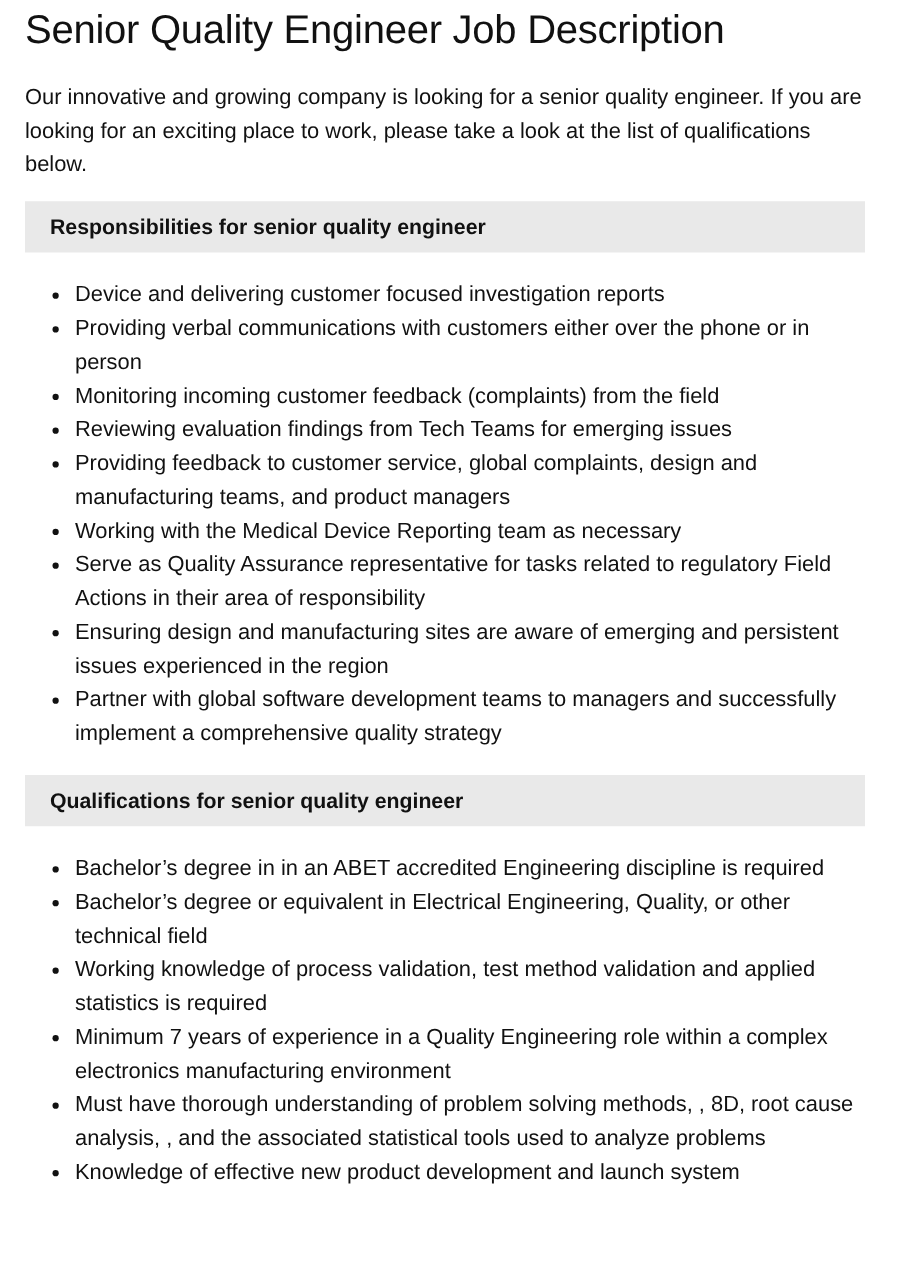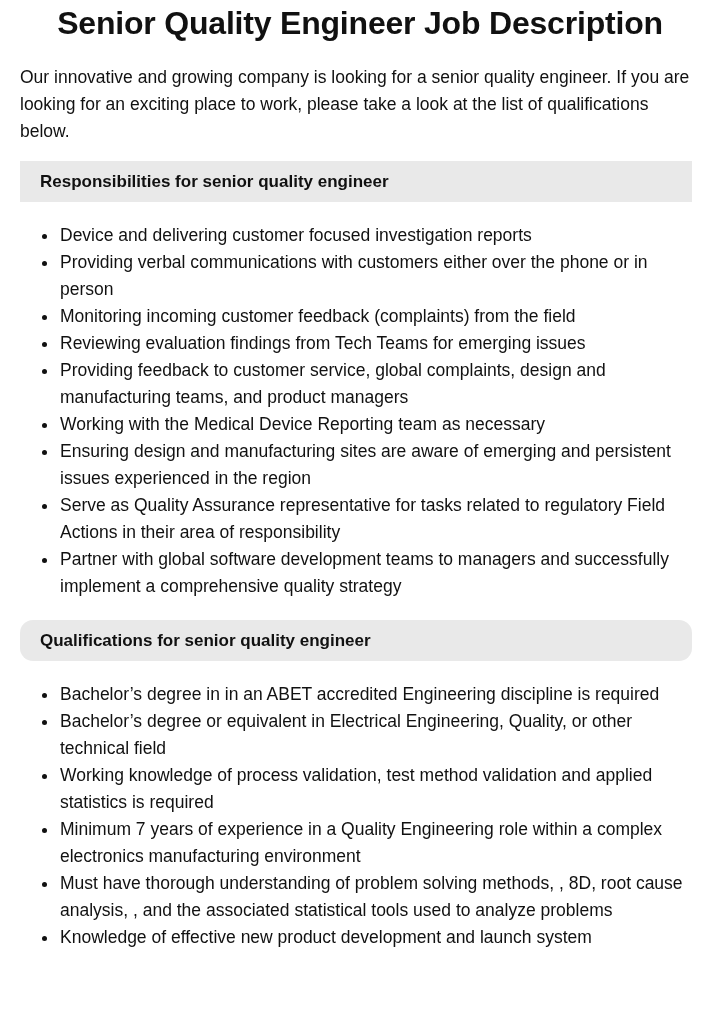--- a/index.html
+++ b/index.html
@@ -4,35 +4,35 @@
 <style>
   html, body { margin: 0; padding: 0; background: #ffffff; }
   body {
     width: 720px; height: 1030px; overflow: hidden;
     font-family: "Liberation Sans", sans-serif;
     color: #111111;
   }
   .page { padding: 0 20px 0 20px; }
   h1 {
     margin: 0; padding-top: 3px;
-    font-size: 32px; font-weight: bold; text-align: center;
+    font-size: 32px; font-weight: normal; 
     line-height: 40px; letter-spacing: -0.2px;
   }
   .intro {
     margin: 21px 0 0 0;
     font-size: 17.5px; line-height: 27px;
   }
   .section-bar {
     background: #e9e9e9;
     height: 41px; line-height: 41px;
     padding-left: 20px; margin-right: 8px;
     font-size: 17px; font-weight: bold;
   }
   .sec1 { margin-top: 16px; }
-  .sec2 { margin-top: 20px; border-radius: 13px; }
+  .sec2 { margin-top: 20px; }
   ul {
     margin: 0; padding: 0 0 0 40px;
     list-style: none;
   }
   ul.resp { margin-top: 20px; }
   ul.qual { margin-top: 20px; }
   li {
     position: relative;
     font-size: 17.5px; line-height: 27px;
   }
@@ -49,22 +49,22 @@
   <p class="intro">Our innovative and growing company is looking for a senior quality engineer. If you are looking for an exciting place to work, please take a look at the list of qualifications below.</p>
 
   <div class="section-bar sec1">Responsibilities for senior quality engineer</div>
   <ul class="resp">
     <li>Device and delivering customer focused investigation reports</li>
     <li>Providing verbal communications with customers either over the phone or in person</li>
     <li>Monitoring incoming customer feedback (complaints) from the field</li>
     <li>Reviewing evaluation findings from Tech Teams for emerging issues</li>
     <li>Providing feedback to customer service, global complaints, design and manufacturing teams, and product managers</li>
     <li>Working with the Medical Device Reporting team as necessary</li>
+    <li>Serve as Quality Assurance representative for tasks related to regulatory Field Actions in their area of responsibility</li>
     <li>Ensuring design and manufacturing sites are aware of emerging and persistent issues experienced in the region</li>
-    <li>Serve as Quality Assurance representative for tasks related to regulatory Field Actions in their area of responsibility</li>
     <li>Partner with global software development teams to managers and successfully implement a comprehensive quality strategy</li>
   </ul>
 
   <div class="section-bar sec2">Qualifications for senior quality engineer</div>
   <ul class="qual">
     <li>Bachelor’s degree in in an ABET accredited Engineering discipline is required</li>
     <li>Bachelor’s degree or equivalent in Electrical Engineering, Quality, or other technical field</li>
     <li>Working knowledge of process validation, test method validation and applied statistics is required</li>
     <li>Minimum 7 years of experience in a Quality Engineering role within a complex electronics manufacturing environment</li>
     <li>Must have thorough understanding of problem solving methods, , 8D, root cause analysis, , and the associated statistical tools used to analyze problems</li>

